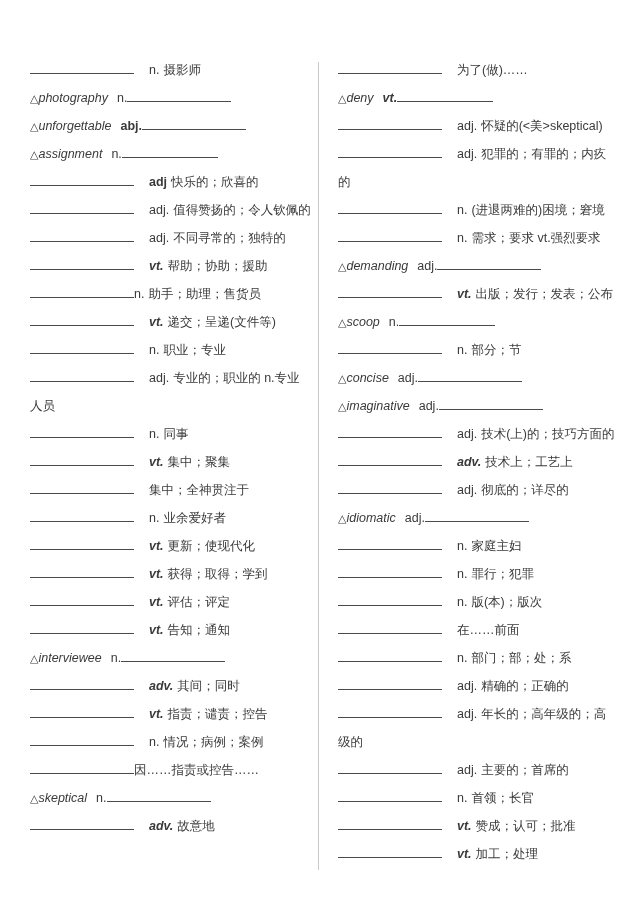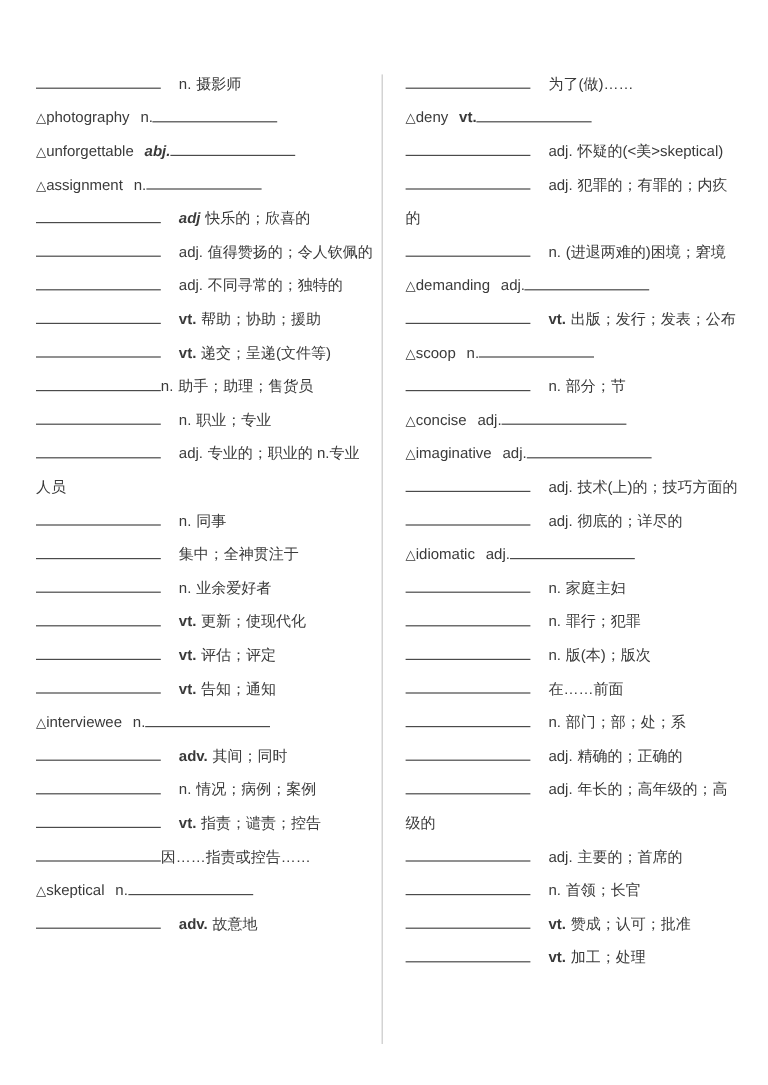--- a/index.html
+++ b/index.html
@@ -56,26 +56,27 @@
   
   .tri {
     font-size: 11px;
     line-height: 1;
     letter-spacing: 0;
   }
 
   
   .word {
     font-size: 12.5px;
+    font-style: italic;
   }
 
   
   .pos { font-size: 12.5px; }
-  .pos.ital { font-style: italic; font-weight: 600; }
-  .pos.bold { font-weight: 600; }
+  .pos.ital { font-weight: 600; }
+  .pos.bold { font-weight: 600; font-style: italic; }
   .gloss { font-size: 12.5px; }
 
   
   .blank {
     display: inline-block;
     border-bottom: 1.4px solid #4a4a4a;
     height: 11px;
     vertical-align: baseline;
     margin: 0;
   }
@@ -96,51 +97,55 @@
   <div id="columns">
     <div class="column left" id="col-left">
         <div class="entry"><span class="blank w-long"></span><span class="sp-3">&nbsp;</span><span class="pos">n.</span><span class="sp-1">&nbsp;</span><span class="gloss">摄影师</span></div>
         <div class="entry"><span class="tri">△</span><span class="word">photography</span><span class="sp-2">&nbsp;</span><span class="pos">n.</span><span class="blank w-long"></span></div>
         <div class="entry"><span class="tri">△</span><span class="word">unforgettable</span><span class="sp-2">&nbsp;</span><span class="pos ital">abj.</span><span class="blank w-long"></span></div>
         <div class="entry"><span class="tri">△</span><span class="word">assignment</span><span class="sp-2">&nbsp;</span><span class="pos">n.</span><span class="blank w-mid"></span></div>
         <div class="entry"><span class="blank w-long"></span><span class="sp-3">&nbsp;</span><span class="pos ital">adj</span><span class="sp-1">&nbsp;</span><span class="gloss">快乐的；欣喜的</span></div>
         <div class="entry"><span class="blank w-long"></span><span class="sp-3">&nbsp;</span><span class="pos">adj.</span><span class="sp-1">&nbsp;</span><span class="gloss">值得赞扬的；令人钦佩的</span></div>
         <div class="entry"><span class="blank w-long"></span><span class="sp-3">&nbsp;</span><span class="pos">adj.</span><span class="sp-1">&nbsp;</span><span class="gloss">不同寻常的；独特的</span></div>
         <div class="entry"><span class="blank w-long"></span><span class="sp-3">&nbsp;</span><span class="pos bold">vt.</span><span class="sp-1">&nbsp;</span><span class="gloss">帮助；协助；援助</span></div>
+        <div class="entry"><span class="blank w-long"></span><span class="pos">n.</span><span class="sp-1">&nbsp;</span><span class="gloss">助手；助理；售货员</span></div>
         <div class="entry"><span class="blank w-long"></span><span class="sp-3">&nbsp;</span><span class="pos bold">vt.</span><span class="sp-1">&nbsp;</span><span class="gloss">递交；呈递(文件等)</span></div>
-        <div class="entry"><span class="blank w-long"></span><span class="pos">n.</span><span class="sp-1">&nbsp;</span><span class="gloss">助手；助理；售货员</span></div>
         <div class="entry"><span class="blank w-long"></span><span class="sp-3">&nbsp;</span><span class="pos">n.</span><span class="sp-1">&nbsp;</span><span class="gloss">职业；专业</span></div>
         <div class="entry"><span class="blank w-long"></span><span class="sp-3">&nbsp;</span><span class="pos">adj.</span><span class="sp-1">&nbsp;</span><span class="gloss">专业的；职业的  n.专业人员</span></div>
         <div class="entry"><span class="blank w-long"></span><span class="sp-3">&nbsp;</span><span class="pos">n.</span><span class="sp-1">&nbsp;</span><span class="gloss">同事</span></div>
+        <div class="entry"><span class="blank w-long"></span><span class="sp-3">&nbsp;</span><span class="pos bold">vt.</span><span class="sp-1">&nbsp;</span><span class="gloss">集中；聚集</span></div>
         <div class="entry"><span class="blank w-long"></span><span class="sp-3">&nbsp;</span><span class="gloss">集中；全神贯注于</span></div>
         <div class="entry"><span class="blank w-long"></span><span class="sp-3">&nbsp;</span><span class="pos">n.</span><span class="sp-1">&nbsp;</span><span class="gloss">业余爱好者</span></div>
         <div class="entry"><span class="blank w-long"></span><span class="sp-3">&nbsp;</span><span class="pos bold">vt.</span><span class="sp-1">&nbsp;</span><span class="gloss">更新；使现代化</span></div>
+        <div class="entry"><span class="blank w-long"></span><span class="sp-3">&nbsp;</span><span class="pos bold">vt.</span><span class="sp-1">&nbsp;</span><span class="gloss">获得；取得；学到</span></div>
         <div class="entry"><span class="blank w-long"></span><span class="sp-3">&nbsp;</span><span class="pos bold">vt.</span><span class="sp-1">&nbsp;</span><span class="gloss">评估；评定</span></div>
         <div class="entry"><span class="blank w-long"></span><span class="sp-3">&nbsp;</span><span class="pos bold">vt.</span><span class="sp-1">&nbsp;</span><span class="gloss">告知；通知</span></div>
         <div class="entry"><span class="tri">△</span><span class="word">interviewee</span><span class="sp-2">&nbsp;</span><span class="pos">n.</span><span class="blank w-long"></span></div>
         <div class="entry"><span class="blank w-long"></span><span class="sp-3">&nbsp;</span><span class="pos bold">adv.</span><span class="sp-1">&nbsp;</span><span class="gloss">其间；同时</span></div>
+        <div class="entry"><span class="blank w-long"></span><span class="sp-3">&nbsp;</span><span class="pos bold">vt.</span><span class="sp-1">&nbsp;</span><span class="gloss">指责；谴责；控告</span></div>
         <div class="entry"><span class="blank w-long"></span><span class="sp-3">&nbsp;</span><span class="pos">n.</span><span class="sp-1">&nbsp;</span><span class="gloss">情况；病例；案例</span></div>
-        <div class="entry"><span class="blank w-long"></span><span class="sp-3">&nbsp;</span><span class="pos bold">vt.</span><span class="sp-1">&nbsp;</span><span class="gloss">指责；谴责；控告</span></div>
         <div class="entry"><span class="blank w-long"></span><span class="gloss">因……指责或控告……</span></div>
         <div class="entry"><span class="tri">△</span><span class="word">skeptical</span><span class="sp-2">&nbsp;</span><span class="pos">n.</span><span class="blank w-long"></span></div>
         <div class="entry"><span class="blank w-long"></span><span class="sp-3">&nbsp;</span><span class="pos bold">adv.</span><span class="sp-1">&nbsp;</span><span class="gloss">故意地</span></div>
       </div>
     <div class="column right" id="col-right">
         <div class="entry"><span class="blank w-long"></span><span class="sp-3">&nbsp;</span><span class="gloss">为了(做)……</span></div>
         <div class="entry"><span class="tri">△</span><span class="word">deny</span><span class="sp-2">&nbsp;</span><span class="pos bold">vt.</span><span class="blank w-mid"></span></div>
         <div class="entry"><span class="blank w-long"></span><span class="sp-3">&nbsp;</span><span class="pos">adj.</span><span class="sp-1">&nbsp;</span><span class="gloss">怀疑的(&lt;美&gt;skeptical)</span></div>
         <div class="entry"><span class="blank w-long"></span><span class="sp-3">&nbsp;</span><span class="pos">adj.</span><span class="sp-1">&nbsp;</span><span class="gloss">犯罪的；有罪的；内疚的</span></div>
         <div class="entry"><span class="blank w-long"></span><span class="sp-3">&nbsp;</span><span class="pos">n.</span><span class="sp-1">&nbsp;</span><span class="gloss">(进退两难的)困境；窘境</span></div>
+        <div class="entry"><span class="blank w-long"></span><span class="sp-3">&nbsp;</span><span class="pos">n.</span><span class="sp-1">&nbsp;</span><span class="gloss">需求；要求 vt.强烈要求</span></div>
         <div class="entry"><span class="tri">△</span><span class="word">demanding</span><span class="sp-2">&nbsp;</span><span class="pos">adj.</span><span class="blank w-long"></span></div>
         <div class="entry"><span class="blank w-long"></span><span class="sp-3">&nbsp;</span><span class="pos bold">vt.</span><span class="sp-1">&nbsp;</span><span class="gloss">出版；发行；发表；公布</span></div>
         <div class="entry"><span class="tri">△</span><span class="word">scoop</span><span class="sp-2">&nbsp;</span><span class="pos">n.</span><span class="blank w-mid"></span></div>
         <div class="entry"><span class="blank w-long"></span><span class="sp-3">&nbsp;</span><span class="pos">n.</span><span class="sp-1">&nbsp;</span><span class="gloss">部分；节</span></div>
         <div class="entry"><span class="tri">△</span><span class="word">concise</span><span class="sp-2">&nbsp;</span><span class="pos">adj.</span><span class="blank w-long"></span></div>
         <div class="entry"><span class="tri">△</span><span class="word">imaginative</span><span class="sp-2">&nbsp;</span><span class="pos">adj.</span><span class="blank w-long"></span></div>
         <div class="entry"><span class="blank w-long"></span><span class="sp-3">&nbsp;</span><span class="pos">adj.</span><span class="sp-1">&nbsp;</span><span class="gloss">技术(上)的；技巧方面的</span></div>
+        <div class="entry"><span class="blank w-long"></span><span class="sp-3">&nbsp;</span><span class="pos bold">adv.</span><span class="sp-1">&nbsp;</span><span class="gloss">技术上；工艺上</span></div>
         <div class="entry"><span class="blank w-long"></span><span class="sp-3">&nbsp;</span><span class="pos">adj.</span><span class="sp-1">&nbsp;</span><span class="gloss">彻底的；详尽的</span></div>
         <div class="entry"><span class="tri">△</span><span class="word">idiomatic</span><span class="sp-2">&nbsp;</span><span class="pos">adj.</span><span class="blank w-long"></span></div>
         <div class="entry"><span class="blank w-long"></span><span class="sp-3">&nbsp;</span><span class="pos">n.</span><span class="sp-1">&nbsp;</span><span class="gloss">家庭主妇</span></div>
         <div class="entry"><span class="blank w-long"></span><span class="sp-3">&nbsp;</span><span class="pos">n.</span><span class="sp-1">&nbsp;</span><span class="gloss">罪行；犯罪</span></div>
         <div class="entry"><span class="blank w-long"></span><span class="sp-3">&nbsp;</span><span class="pos">n.</span><span class="sp-1">&nbsp;</span><span class="gloss">版(本)；版次</span></div>
         <div class="entry"><span class="blank w-long"></span><span class="sp-3">&nbsp;</span><span class="gloss">在……前面</span></div>
         <div class="entry"><span class="blank w-long"></span><span class="sp-3">&nbsp;</span><span class="pos">n.</span><span class="sp-1">&nbsp;</span><span class="gloss">部门；部；处；系</span></div>
         <div class="entry"><span class="blank w-long"></span><span class="sp-3">&nbsp;</span><span class="pos">adj.</span><span class="sp-1">&nbsp;</span><span class="gloss">精确的；正确的</span></div>
         <div class="entry"><span class="blank w-long"></span><span class="sp-3">&nbsp;</span><span class="pos">adj.</span><span class="sp-1">&nbsp;</span><span class="gloss">年长的；高年级的；高级的</span></div>
         <div class="entry"><span class="blank w-long"></span><span class="sp-3">&nbsp;</span><span class="pos">adj.</span><span class="sp-1">&nbsp;</span><span class="gloss">主要的；首席的</span></div>

